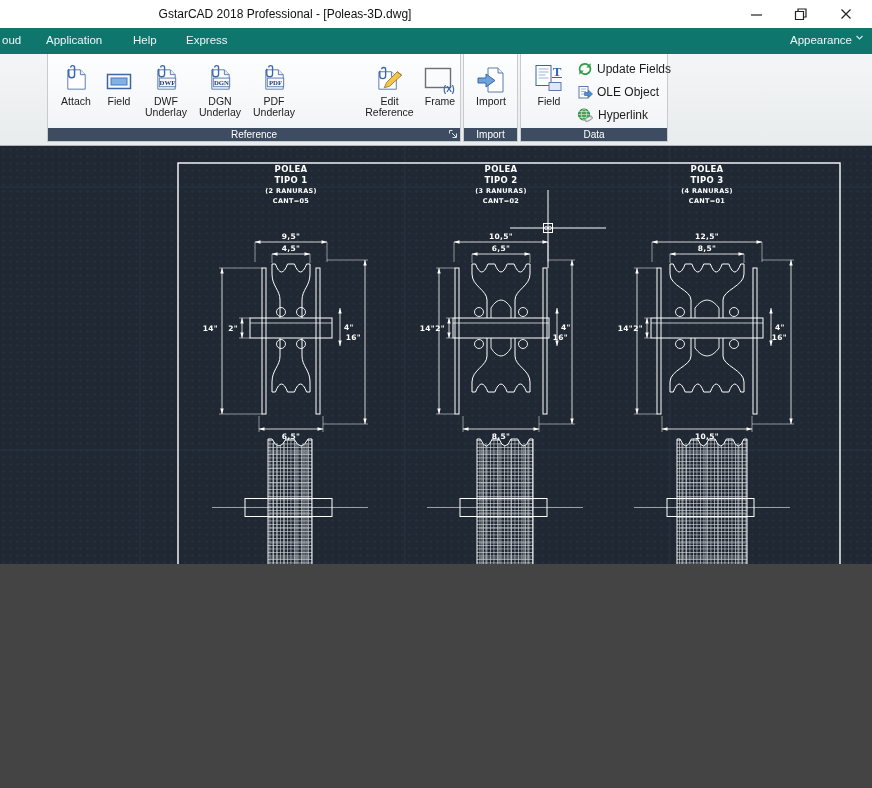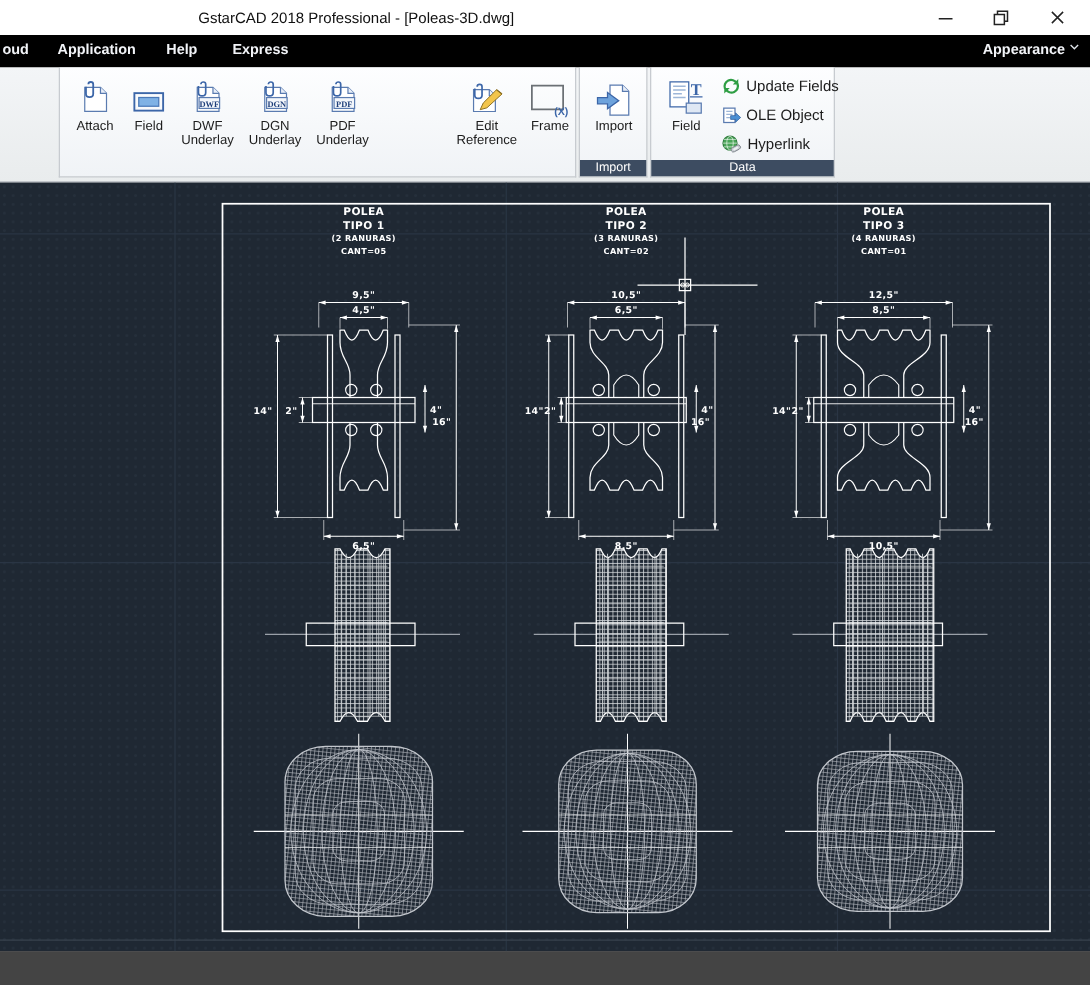--- a/index.html
+++ b/index.html
@@ -1,25 +1,25 @@
 <!DOCTYPE html>
 <html><head>
 <meta charset="utf-8">
 <style>
   html,body{margin:0;padding:0;background:#444;}
-  #app{position:relative;width:872px;height:761px;background:#fff;overflow:hidden;
+  #app{position:relative;width:872px;height:564px;background:#fff;overflow:hidden;
        font-family:"Liberation Sans",sans-serif;-webkit-font-smoothing:antialiased;}
   
   .titlebar{position:absolute;left:0;top:0;right:0;height:28px;background:#ffffff;}
   .title{position:absolute;left:110px;top:7px;width:350px;text-align:center;
          font-size:12px;color:#101010;white-space:nowrap;}
   .winbtn{position:absolute;top:2px;width:28px;height:24px;display:flex;align-items:center;justify-content:center;}
   .btn-min{left:742px}.btn-max{left:786px}.btn-close{left:832px}
   
-  .menubar{position:absolute;left:0;top:28px;right:0;height:26px;background:#000000;color:#fff;font-weight:bold;}
+  .menubar{position:absolute;left:0;top:28px;right:0;height:26px;background:#0f766e;color:#fff;}
   .menuitem{position:absolute;top:6px;font-size:11.5px;color:#f2f4f8;white-space:nowrap;}
   .appearance{position:absolute;right:8px;top:6px;font-size:11.5px;color:#f2f4f8;display:flex;align-items:flex-start;gap:3px;}
   
   .ribbon{position:absolute;left:0;top:54px;right:0;height:92px;
           background:linear-gradient(#f3f5f7,#e9eced);border-bottom:1px solid #aeb4ba;box-sizing:border-box;}
   .panel{position:absolute;top:0;height:88px;background:linear-gradient(180deg,#fdfeff,#f0f3f6);
          border:1px solid #c7cbd0;border-top:none;box-sizing:border-box;}
   .panel-label{position:absolute;left:0;right:0;bottom:0;height:13px;background:#3d4c61;
                color:#fff;font-size:10px;line-height:13px;text-align:center;}
   .p-basepoint{left:-1px;width:46px;}
@@ -147,20 +147,28 @@
         <span class="rlabel">Edit Reference</span>
       </div>
       <div class="rbtn" style="left:372px;width:40px">
         <span class="ricon">
           <svg width="36" height="30" viewBox="0 0 36 30">
               <rect x="3.5" y="3.5" width="25" height="19" fill="none" stroke="#6b7075" stroke-width="1.4"></rect>
               <text x="27" y="27" font-size="8.5" font-weight="bold" text-anchor="middle" fill="#3c66a8" font-family="'Liberation Sans',sans-serif">(X)</text>
             </svg>
         </span>
         <span class="rlabel">Frame</span>
+      </div>
+      <div class="panel-label">
+        <span>Reference</span>
+        <span class="launcher">
+          <svg width="10" height="10">
+              <path d="M1.5 1.5h3M1.5 1.5v3M4 4l4 4M8.5 4.5v4h-4" stroke="#dfe4ea" fill="none" stroke-width="1"></path>
+            </svg>
+        </span>
       </div>
     </div>
 
     <div class="panel p-import">
       <div class="rbtn" style="left:3px;width:48px">
         <span class="ricon">
           <svg width="30" height="30" viewBox="0 0 30 30">
               <path d="M12 3h10l5 5v19H12z" fill="#fff" stroke="#5a7bb0"></path>
               <path d="M22 3v5h5" fill="#e8eef8" stroke="#5a7bb0"></path>
               <path d="M2 13h8v-4l9 6.5-9 6.5v-4H2z" fill="#6ea3dc" stroke="#3c66a8"></path>

